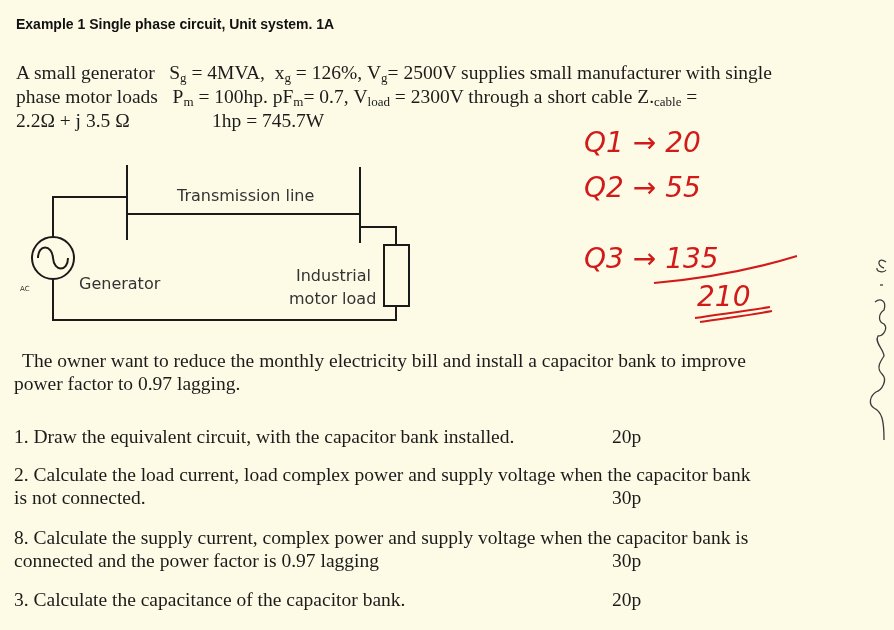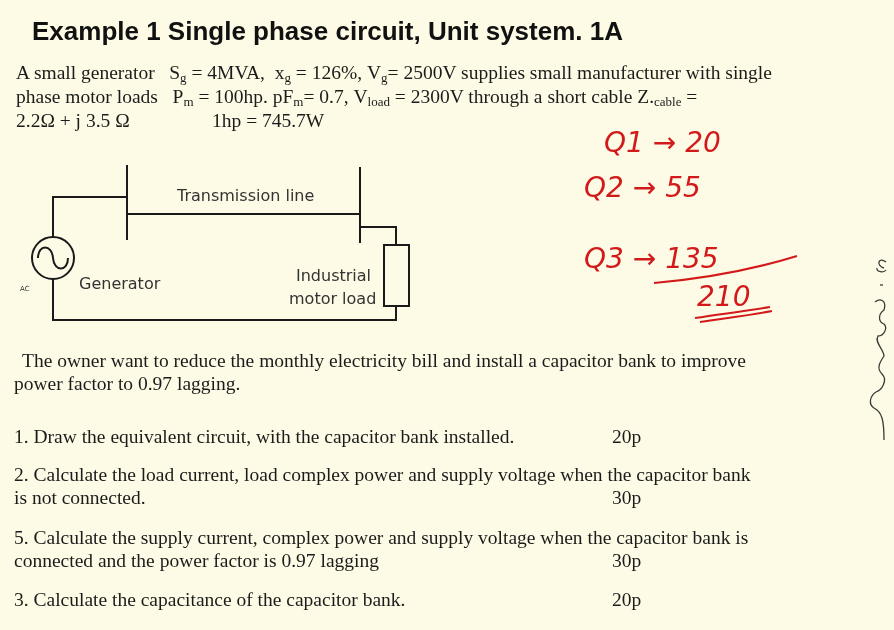--- a/index.html
+++ b/index.html
@@ -4,23 +4,23 @@
 <style>
   html, body { margin:0; padding:0; }
   body {
     width:894px; height:630px; overflow:hidden; position:relative;
     background:#fdfbe6;
     font-family:"Liberation Serif", serif;
     color:#1b1b1b;
   }
   .abs { position:absolute; white-space:nowrap; }
   .title {
-    left:32px; top:16px;
+    left:16px; top:16px;
     font-family:"Liberation Sans", sans-serif;
-    font-weight:bold; font-size:26px; color:#111;
+    font-weight:bold; font-size:14px; color:#111;
   }
   .body-text { font-size:19.5px; line-height:22px; }
   sub { font-size:13px; vertical-align:-3px; line-height:0; }
   .diag-label { font-family:"DejaVu Sans", sans-serif; font-size:16px; color:#333; }
   .ac-label { font-family:"DejaVu Sans", sans-serif; font-size:7px; color:#333;margin-top:32px; }
   .hand { font-family:"DejaVu Sans", sans-serif; color:#d21a1a; font-size:28px; font-style:italic; }
   svg { position:absolute; left:0; top:0; }
 </style>
 </head>
 <body>
@@ -69,39 +69,39 @@
     <path d="M875,302 C880,298 887,300 884,310 C878,314 878,322 884,324 C888,328 884,336 878,336 C874,342 884,350 884,356 C880,362 876,368 882,374 C888,380 882,390 876,392 C870,396 868,404 874,408 C882,412 884,420 884,440"></path>
   </g>
 </svg>
 
 <div class="abs diag-label" style="left:177px; top:186px;">Transmission line</div>
 <div class="abs ac-label" style="left:20px; top:253px;">AC</div>
 <div class="abs diag-label" style="left:79px; top:274px;">Generator</div>
 <div class="abs diag-label" style="left:296px; top:266px;">Industrial</div>
 <div class="abs diag-label" style="left:289px; top:289px;">motor load</div>
 
-<div class="abs hand" style="left:584px; top:126px;margin-left:20px;">
+<div class="abs hand" style="left:584px; top:126px;">
   <span>Q1</span> <span>→</span> <span>20</span>
 </div>
 <div class="abs hand" style="left:584px; top:171px;">
   <span>Q2</span> <span>→</span> <span>55</span>
 </div>
 <div class="abs hand" style="left:584px; top:230px;margin-top:12px;">
   <span>Q3</span> <span>→</span> <span>135</span>
 </div>
 <div class="abs hand" style="left:697px; top:280px;">210</div>
 
 <div class="abs body-text" style="left:22px; top:350px;">The owner want to reduce the monthly electricity bill and install a capacitor bank to improve</div>
 <div class="abs body-text" style="left:14px; top:373px;">power factor to 0.97 lagging.</div>
 
 <div class="abs body-text" style="left:14px; top:426px;">1. Draw the equivalent circuit, with the capacitor bank installed.</div>
 <div class="abs body-text" style="left:612px; top:426px;">20p</div>
 
 <div class="abs body-text" style="left:14px; top:464px;">2. Calculate the load current, load complex power and supply voltage when the capacitor bank</div>
 <div class="abs body-text" style="left:14px; top:487px;">is not connected.</div>
 <div class="abs body-text" style="left:612px; top:487px;">30p</div>
 
-<div class="abs body-text" style="left:14px; top:527px;">5. Calculate the supply current, complex power and supply voltage when the capacitor bank is</div>
+<div class="abs body-text" style="left:14px; top:527px;">8. Calculate the supply current, complex power and supply voltage when the capacitor bank is</div>
 <div class="abs body-text" style="left:14px; top:550px;">connected and the power factor is 0.97 lagging</div>
 <div class="abs body-text" style="left:612px; top:550px;">30p</div>
 
 <div class="abs body-text" style="left:14px; top:589px;">3. Calculate the capacitance of the capacitor bank.</div>
 <div class="abs body-text" style="left:612px; top:589px;">20p</div>
 
 </body></html>

